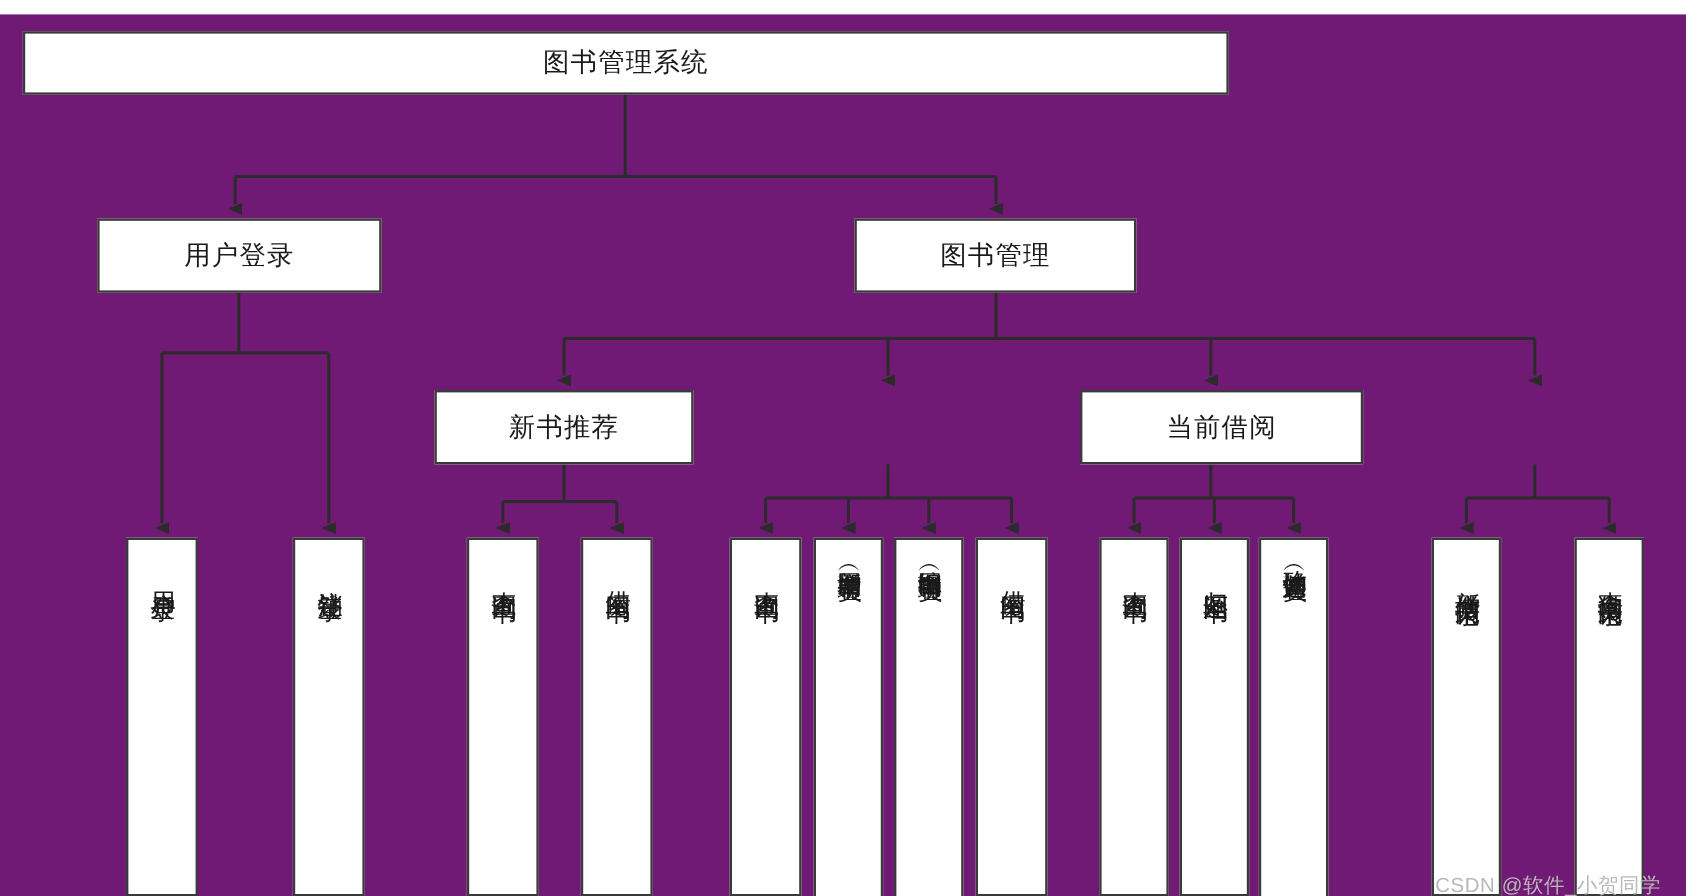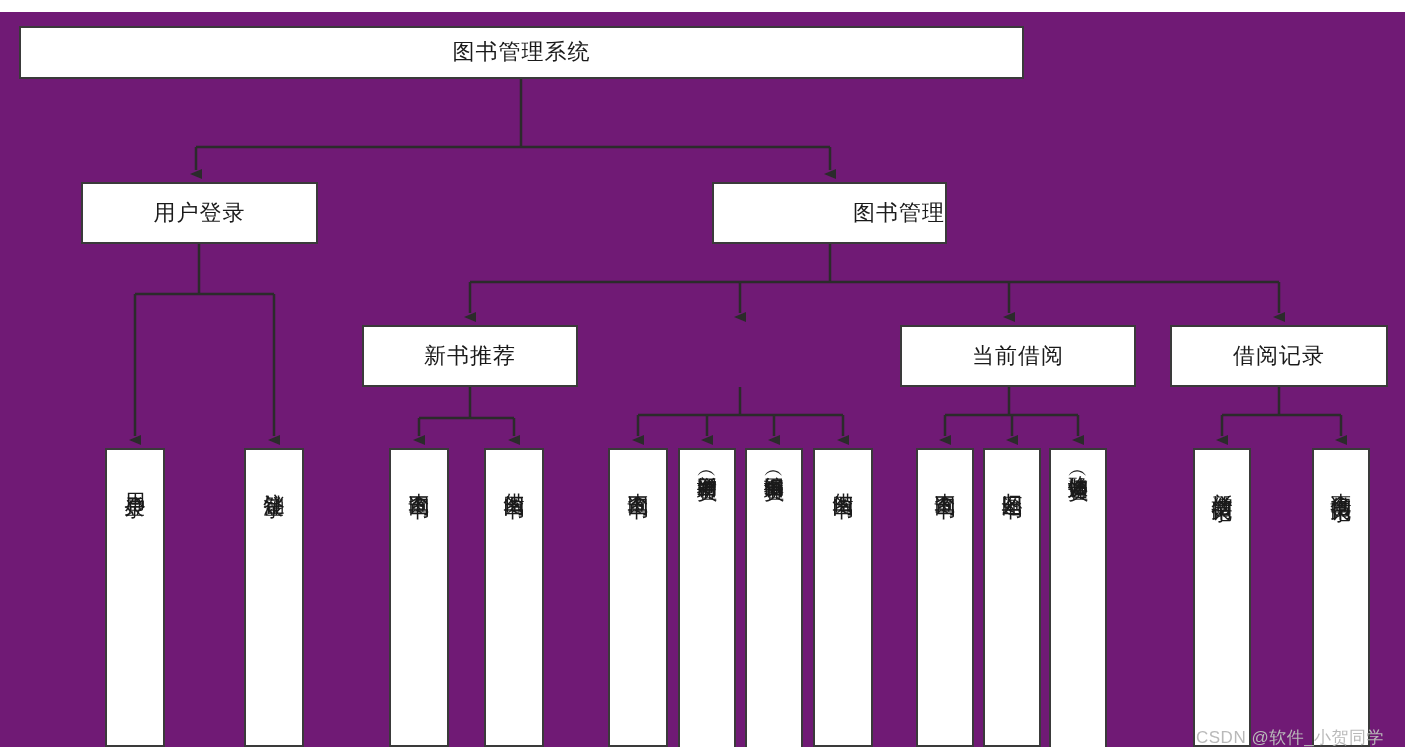--- a/index.html
+++ b/index.html
@@ -125,32 +125,29 @@
     </g>
   </svg>
 
   <div class="node horiz root-node" style="left:19px; top:14px; width:1005px; height:53px;">
     <span>图书管理系统</span>
   </div>
 
   <div class="node horiz" style="left:81px; top:170px; width:237px; height:62px;">
     <span>用户登录</span>
   </div>
-  <div class="node horiz" style="left:712px; top:170px; width:235px; height:62px;justify-content:flex-end;">
+  <div class="node horiz" style="left:712px; top:170px; width:235px; height:62px;">
     <span>图书管理</span>
   </div>
 
   <div class="node horiz" style="left:362px; top:313px; width:216px; height:62px;">
     <span>新书推荐</span>
   </div>
   <div class="node horiz" style="left:900px; top:313px; width:236px; height:62px;">
     <span>当前借阅</span>
-  </div>
-  <div class="node horiz" style="left:1170px; top:313px; width:218px; height:62px;">
-    <span>借阅记录</span>
   </div>
 
   <div class="node vert" style="left:105px; top:436px; width:60px; height:299px;">
     <span class="vlabel">用户登录</span>
   </div>
   <div class="node vert" style="left:244px; top:436px; width:60px; height:299px;">
     <span class="vlabel">注销登录</span>
   </div>
 
   <div class="node vert" style="left:389px; top:436px; width:60px; height:299px;">

